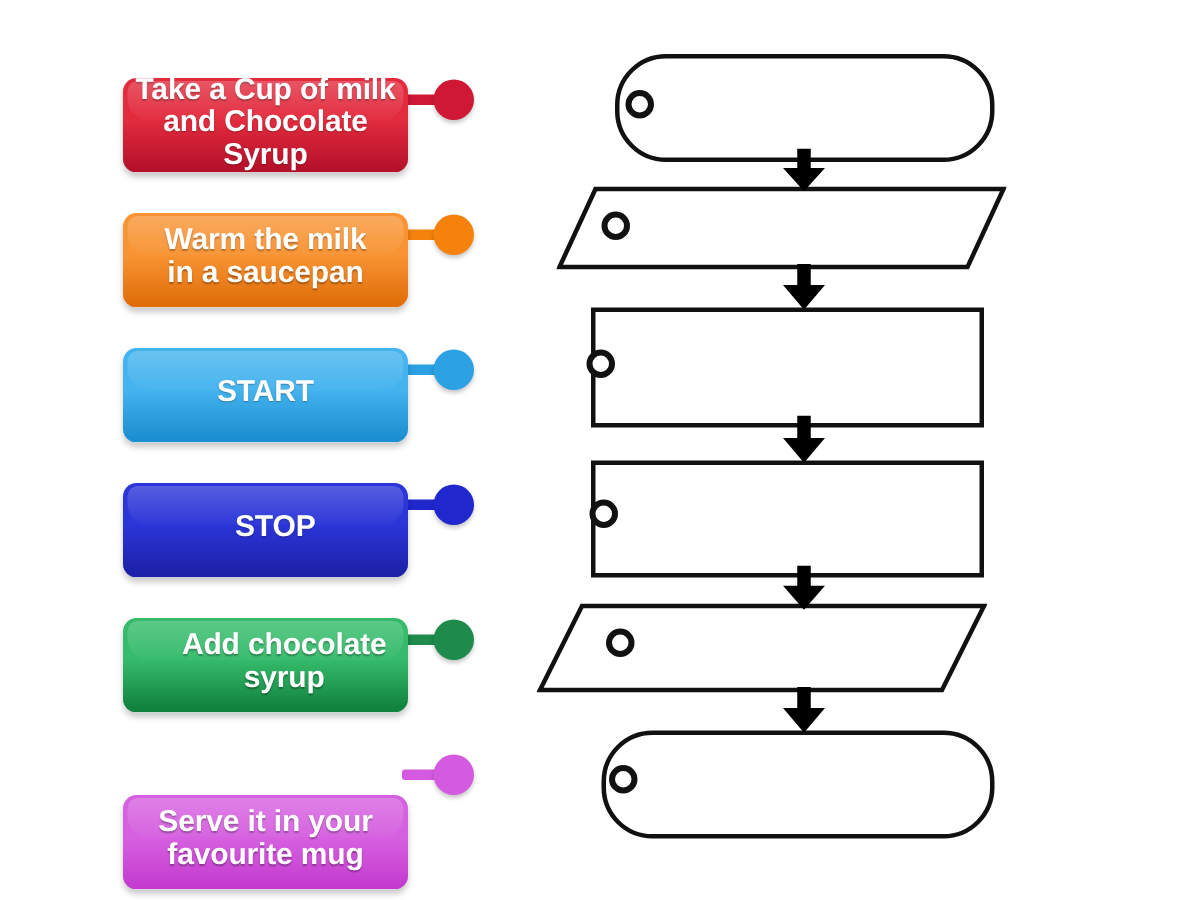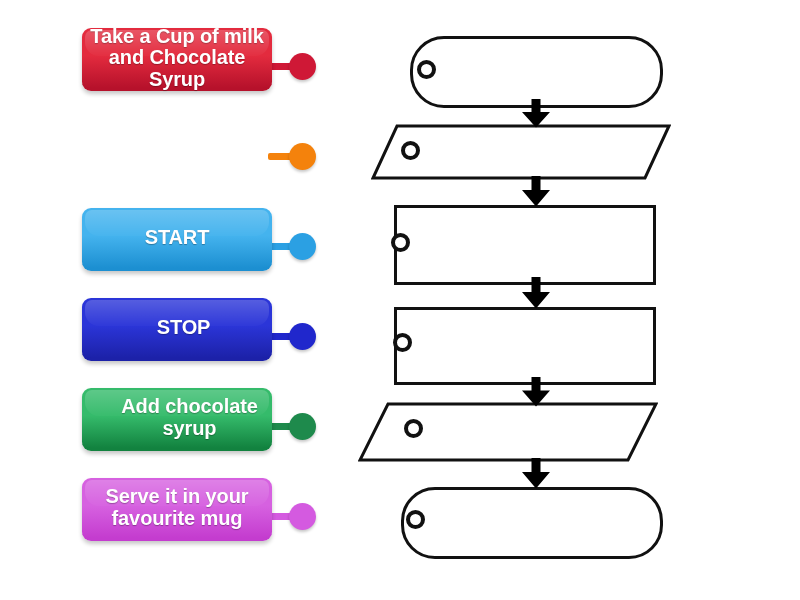--- a/index.html
+++ b/index.html
@@ -9,21 +9,21 @@
     background:#ffffff;
     font-family:"Liberation Sans", sans-serif;
     overflow:hidden;
     position:relative;
   }
   #stage{position:absolute;inset:0;width:800px;height:600px;}
 
   
   .tile-row{position:absolute;left:0;width:340px;height:90px;}
   .tile{
-    position:absolute;left:82px;top:6px;
+    position:absolute;left:82px;top:30px;
     width:190px;height:63px;
     border-radius:9px;
     box-sizing:border-box;
     display:flex;align-items:center;justify-content:center;
     text-align:center;
     color:#ffffff;
     font-size:20px;font-weight:bold;line-height:1.08;
     letter-spacing:-0.1px;
     padding:0 7px;
     text-shadow:0 1px 1px rgba(0,0,0,0.30);
@@ -72,20 +72,23 @@
       <div class="tile-row" style="top: 22px;">
         <div class="stem" style="background: rgb(207, 24, 54);"></div>
         <div class="knob" style="background: rgb(207, 24, 54);"></div>
         <div class="tile" style="background: linear-gradient(rgb(227, 43, 62) 0%, rgb(227, 43, 62) 46%, rgb(182, 17, 43) 100%); border-bottom: 3px solid rgb(182, 17, 43);">
           <span class="lbl"><span>Take a Cup of milk</span><br><span>and Chocolate Syrup</span></span>
         </div>
       </div>
       <div class="tile-row" style="top: 112px;">
         <div class="stem" style="background: rgb(244, 130, 12);"></div>
         <div class="knob" style="background: rgb(244, 130, 12);"></div>
+        <div class="tile" style="background: linear-gradient(rgb(248, 148, 52) 0%, rgb(248, 148, 52) 46%, rgb(224, 111, 9) 100%); border-bottom: 3px solid rgb(224, 111, 9);">
+          <span class="lbl"><span>Warm the milk</span><br><span>in a saucepan</span></span>
+        </div>
       </div>
       <div class="tile-row" style="top: 202px;">
         <div class="stem" style="background: rgb(43, 160, 227);"></div>
         <div class="knob" style="background: rgb(43, 160, 227);"></div>
         <div class="tile" style="background: linear-gradient(rgb(68, 179, 238) 0%, rgb(68, 179, 238) 46%, rgb(28, 143, 209) 100%); border-bottom: 3px solid rgb(28, 143, 209);">
           <span class="lbl">START</span>
         </div>
       </div>
       <div class="tile-row" style="top: 292px;">
         <div class="stem" style="background: rgb(32, 39, 204);"></div>
@@ -97,21 +100,21 @@
       <div class="tile-row" style="top: 382px;">
         <div class="stem" style="background: rgb(30, 138, 76);"></div>
         <div class="knob" style="background: rgb(30, 138, 76);"></div>
         <div class="tile" style="background: linear-gradient(rgb(53, 187, 107) 0%, rgb(53, 187, 107) 46%, rgb(18, 130, 63) 100%); border-bottom: 3px solid rgb(18, 130, 63); padding-left: 32px;">
           <span class="lbl"><span>Add chocolate</span><br><span>syrup</span></span>
         </div>
       </div>
       <div class="tile-row" style="top: 472px;">
         <div class="stem" style="background: rgb(212, 90, 224);"></div>
         <div class="knob" style="background: rgb(212, 90, 224);"></div>
-        <div class="tile" style="background: linear-gradient(rgb(214, 97, 224) 0%, rgb(214, 97, 224) 46%, rgb(196, 60, 207) 100%); border-bottom: 3px solid rgb(196, 60, 207);">
+        <div class="tile" style="background: linear-gradient(rgb(214, 97, 224) 0%, rgb(214, 97, 224) 46%, rgb(196, 60, 207) 100%); border-bottom: 3px solid rgb(196, 60, 207); margin-top: 28px;">
           <span class="lbl"><span>Serve it in your</span><br><span>favourite mug</span></span>
         </div>
       </div>
     </div>
 
   <div class="fc">
 
     <div class="shape stadium" style="left:55px;top:36px;width:247px;height:66px;"></div>
     <div class="ring" style="left:62px;top:60px;"></div>
 

